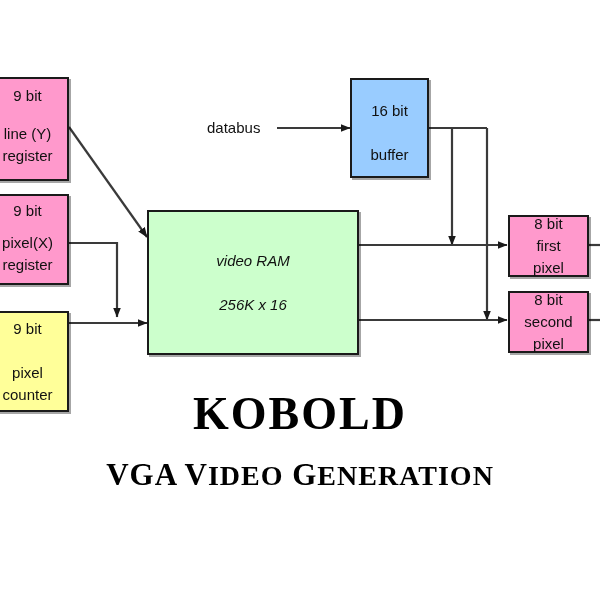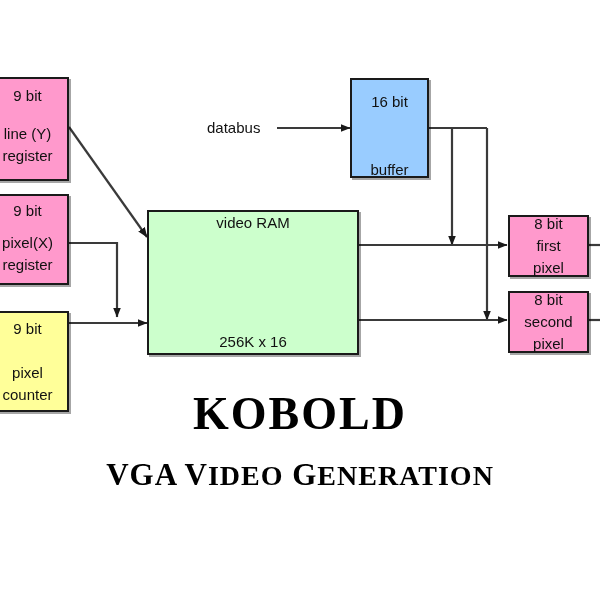--- a/index.html
+++ b/index.html
@@ -116,26 +116,26 @@
     <span class="ln" style="margin-top:10px;">pixel(X)</span>
     <span class="ln">register</span>
   </div>
 
   <div class="block yellow" id="b-pixel-counter" style="left:-14px; top:311px; width:83px; height:101px; padding-top:5px;">
     <span class="ln">9 bit</span>
     <span class="ln" style="margin-top:22px;">pixel</span>
     <span class="ln">counter</span>
   </div>
 
-  <div class="block green" id="b-video-ram" style="left:147px; top:210px; width:212px; height:145px; justify-content:space-between;">
+  <div class="block green" id="b-video-ram" style="left:147px; top:210px; width:212px; height:145px; justify-content:center;font-style:italic;">
     <span class="ln">video RAM</span>
     <span class="ln" style="margin-top:22px;">256K x 16</span>
   </div>
 
-  <div class="block blue" id="b-buffer" style="left:350px; top:78px; width:79px; height:100px; padding-top:11px;gap:24px;">
+  <div class="block blue" id="b-buffer" style="left:350px; top:78px; width:79px; height:100px; padding-top:20px;">
     <span class="ln">16 bit</span>
     <span class="ln" style="margin-top:22px;">buffer</span>
   </div>
 
   <div class="block pink" id="b-first-pixel" style="left:508px; top:215px; width:81px; height:62px; justify-content:center;">
     <span class="ln">8 bit</span>
     <span class="ln">first</span>
     <span class="ln">pixel</span>
   </div>
 

